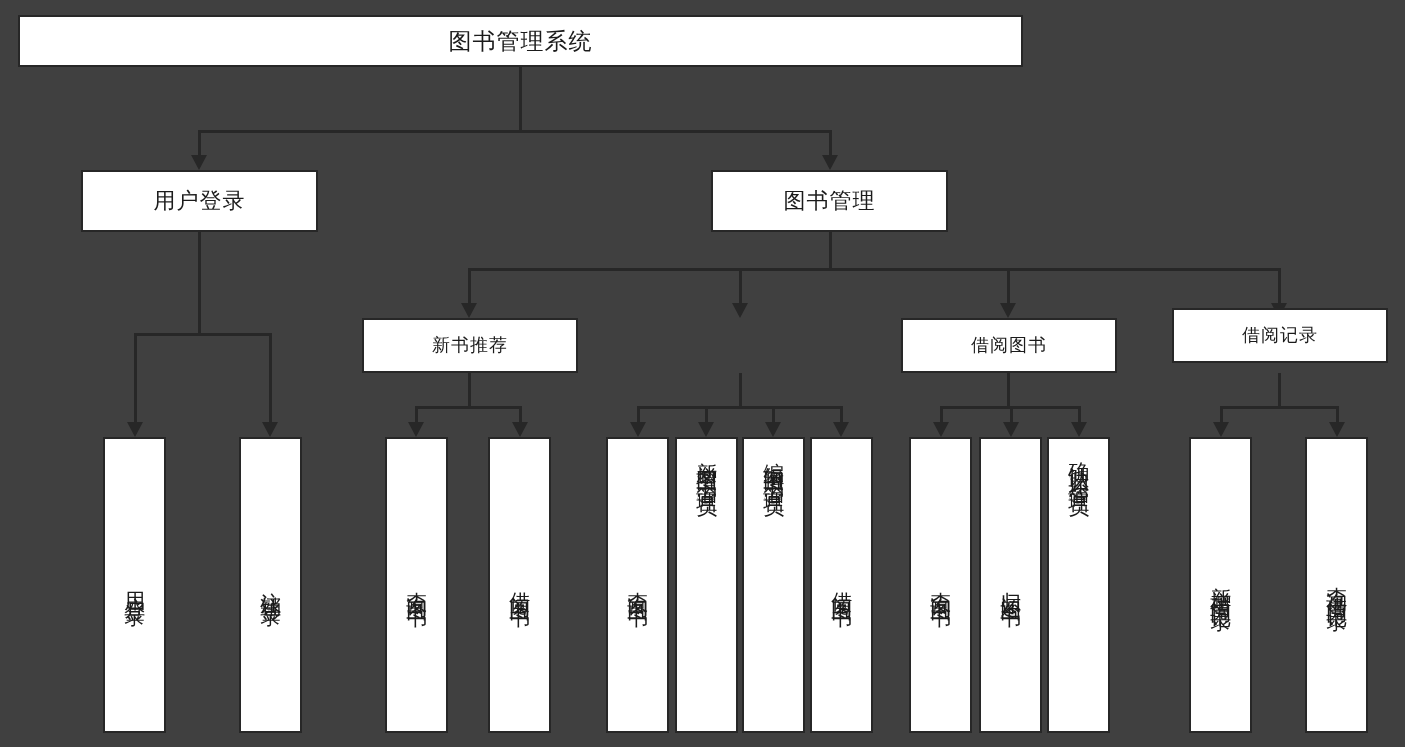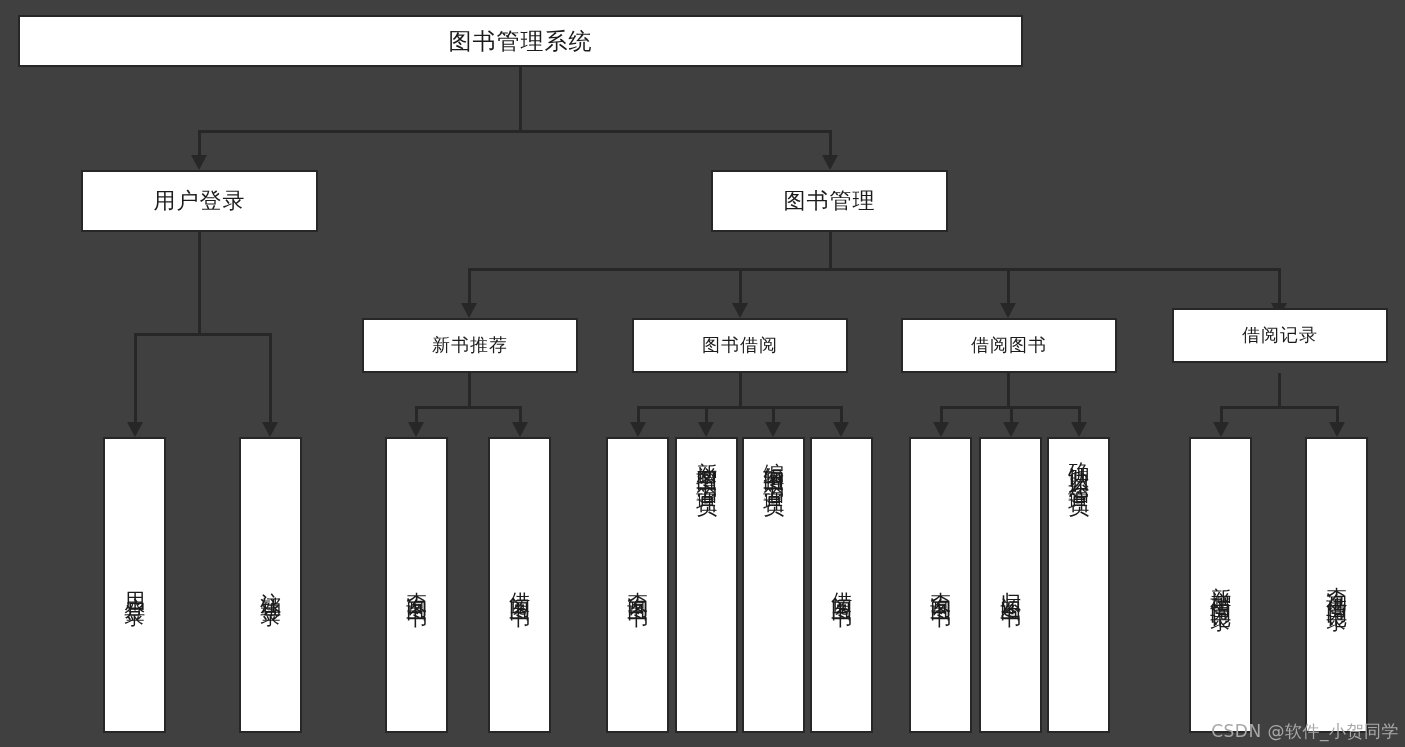--- a/index.html
+++ b/index.html
@@ -127,23 +127,20 @@
   <div class="vline" style="left:739px; top:268px; height:35px;"></div>
   <div class="arrow" style="left:732px; top:303px;"></div>
   <div class="vline" style="left:1007px; top:268px; height:35px;"></div>
   <div class="arrow" style="left:1000px; top:303px;"></div>
   <div class="vline" style="left:1278px; top:268px; height:35px;"></div>
   <div class="arrow" style="left:1271px; top:303px;"></div>
 
   <div class="node node-l3" style="left:362px; top:318px; width:216px; height:55px;">
     <span>新书推荐</span>
   </div>
-  <div class="node node-l3" style="left:632px; top:318px; width:216px; height:55px;">
-    <span>图书借阅</span>
-  </div>
   <div class="node node-l3" style="left:901px; top:318px; width:216px; height:55px;">
     <span>借阅图书</span>
   </div>
   <div class="node node-l3" style="left:1172px; top:308px; width:216px; height:55px;">
     <span>借阅记录</span>
   </div>
 
   <div class="vline" style="left:468px; top:373px; height:35px;"></div>
   <div class="hline" style="left:415px; top:406px; width:106px;"></div>
   <div class="vline" style="left:415px; top:406px; height:16px;"></div>
@@ -215,15 +212,14 @@
     <span class="leaf-text">确认归还（管理员）</span>
   </div>
 
   <div class="node node-leaf" style="left:1189px; top:437px; width:63px; height:296px;">
     <span class="leaf-text">新增借阅记录</span>
   </div>
   <div class="node node-leaf" style="left:1305px; top:437px; width:63px; height:296px;">
     <span class="leaf-text">查询借阅记录</span>
   </div>
 
-  <div class="watermark">CSDN @软件_小贺同学</div>
 
 </div>
 
 </body></html>

